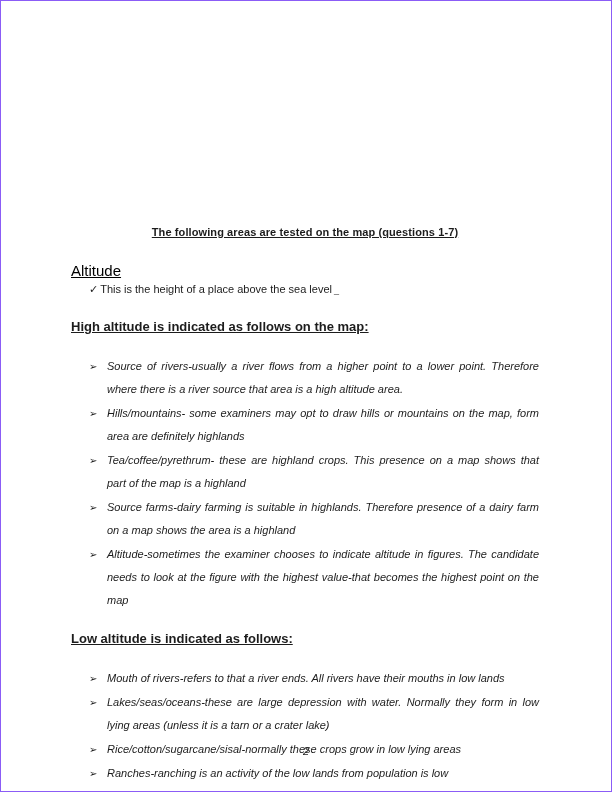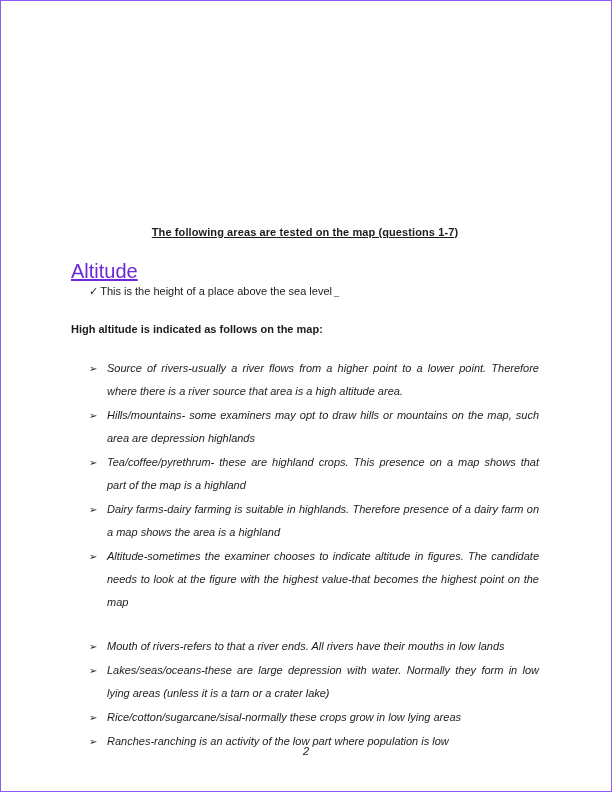--- a/index.html
+++ b/index.html
@@ -26,43 +26,44 @@
     margin-top: 224px;
     text-align: center;
     font-size: 11px;
     font-weight: 700;
     text-decoration: underline;
     line-height: 14px;
     letter-spacing: 0.1px;
   }
   .altitude-heading {
     margin-top: 23px;
-    font-size: 20px;
+    font-size: 15px;
     line-height: 18px;
-    color: #6d28d9;
+    color: #000000;
     text-decoration: underline;
     display: inline-block;
   }
   .note-line {
     padding-left: 18px;
     font-size: 11px;
     line-height: 19px;
   }
   .note-line .check {
     margin-right: 2px;
   }
   .note-line .trailing {
     font-size: 9px;
     margin-left: 2px;
     color: #444;
   }
   .section-heading {
     margin-top: 20px;
-    font-size: 11px;
+    font-size: 13px;
     font-weight: 700;
+    text-decoration: underline;
     line-height: 14px;
   }
   ul.arrow-list {
     list-style: none;
     margin: 21px 0 0 0;
     padding: 0;
   }
   ul.arrow-list li {
     position: relative;
     padding-left: 36px;
@@ -111,52 +112,53 @@
 
     <div class="section-heading">High altitude is indicated as follows on the map:</div>
 
     <ul class="arrow-list">
       <li>
         <span class="marker">➢</span>
         <span class="li-text">Source of rivers-usually a river flows from a higher point to a lower point. Therefore where there is a river source that area is a high altitude area.</span>
       </li>
       <li>
         <span class="marker">➢</span>
-        <span class="li-text">Hills/mountains- some examiners may opt to draw hills or mountains on the map, such area are depression highlands</span>
+        <span class="li-text">Hills/mountains- some examiners may opt to draw hills or mountains on the map, form area are definitely highlands</span>
       </li>
       <li>
         <span class="marker">➢</span>
         <span class="li-text">Tea/coffee/pyrethrum- these are highland crops. This presence on a map shows that part of the map is a highland</span>
       </li>
       <li>
         <span class="marker">➢</span>
-        <span class="li-text">Dairy farms-dairy farming is suitable in highlands. Therefore presence of a dairy farm on a map shows the area is a highland</span>
+        <span class="li-text">Source farms-dairy farming is suitable in highlands. Therefore presence of a dairy farm on a map shows the area is a highland</span>
       </li>
       <li>
         <span class="marker">➢</span>
         <span class="li-text">Altitude-sometimes the examiner chooses to indicate altitude in figures. The candidate needs to look at the figure with the highest value-that becomes the highest point on the map</span>
       </li>
     </ul>
 
+    <div class="section-heading">Low altitude is indicated as follows:</div>
 
     <ul class="arrow-list">
       <li>
         <span class="marker">➢</span>
         <span class="li-text">Mouth of rivers-refers to that a river ends. All rivers have their mouths in low lands</span>
       </li>
       <li>
         <span class="marker">➢</span>
         <span class="li-text">Lakes/seas/oceans-these are large depression with water. Normally they form in low lying areas (unless it is a tarn or a crater lake)</span>
       </li>
       <li>
         <span class="marker">➢</span>
         <span class="li-text">Rice/cotton/sugarcane/sisal-normally these crops grow in low lying areas</span>
       </li>
       <li>
         <span class="marker">➢</span>
-        <span class="li-text">Ranches-ranching is an activity of the low part where population is low</span>
+        <span class="li-text">Ranches-ranching is an activity of the low lands from population is low</span>
       </li>
     </ul>
 
   </div>
 
   <div class="page-number">2</div>
 </div>
 
 </body></html>

